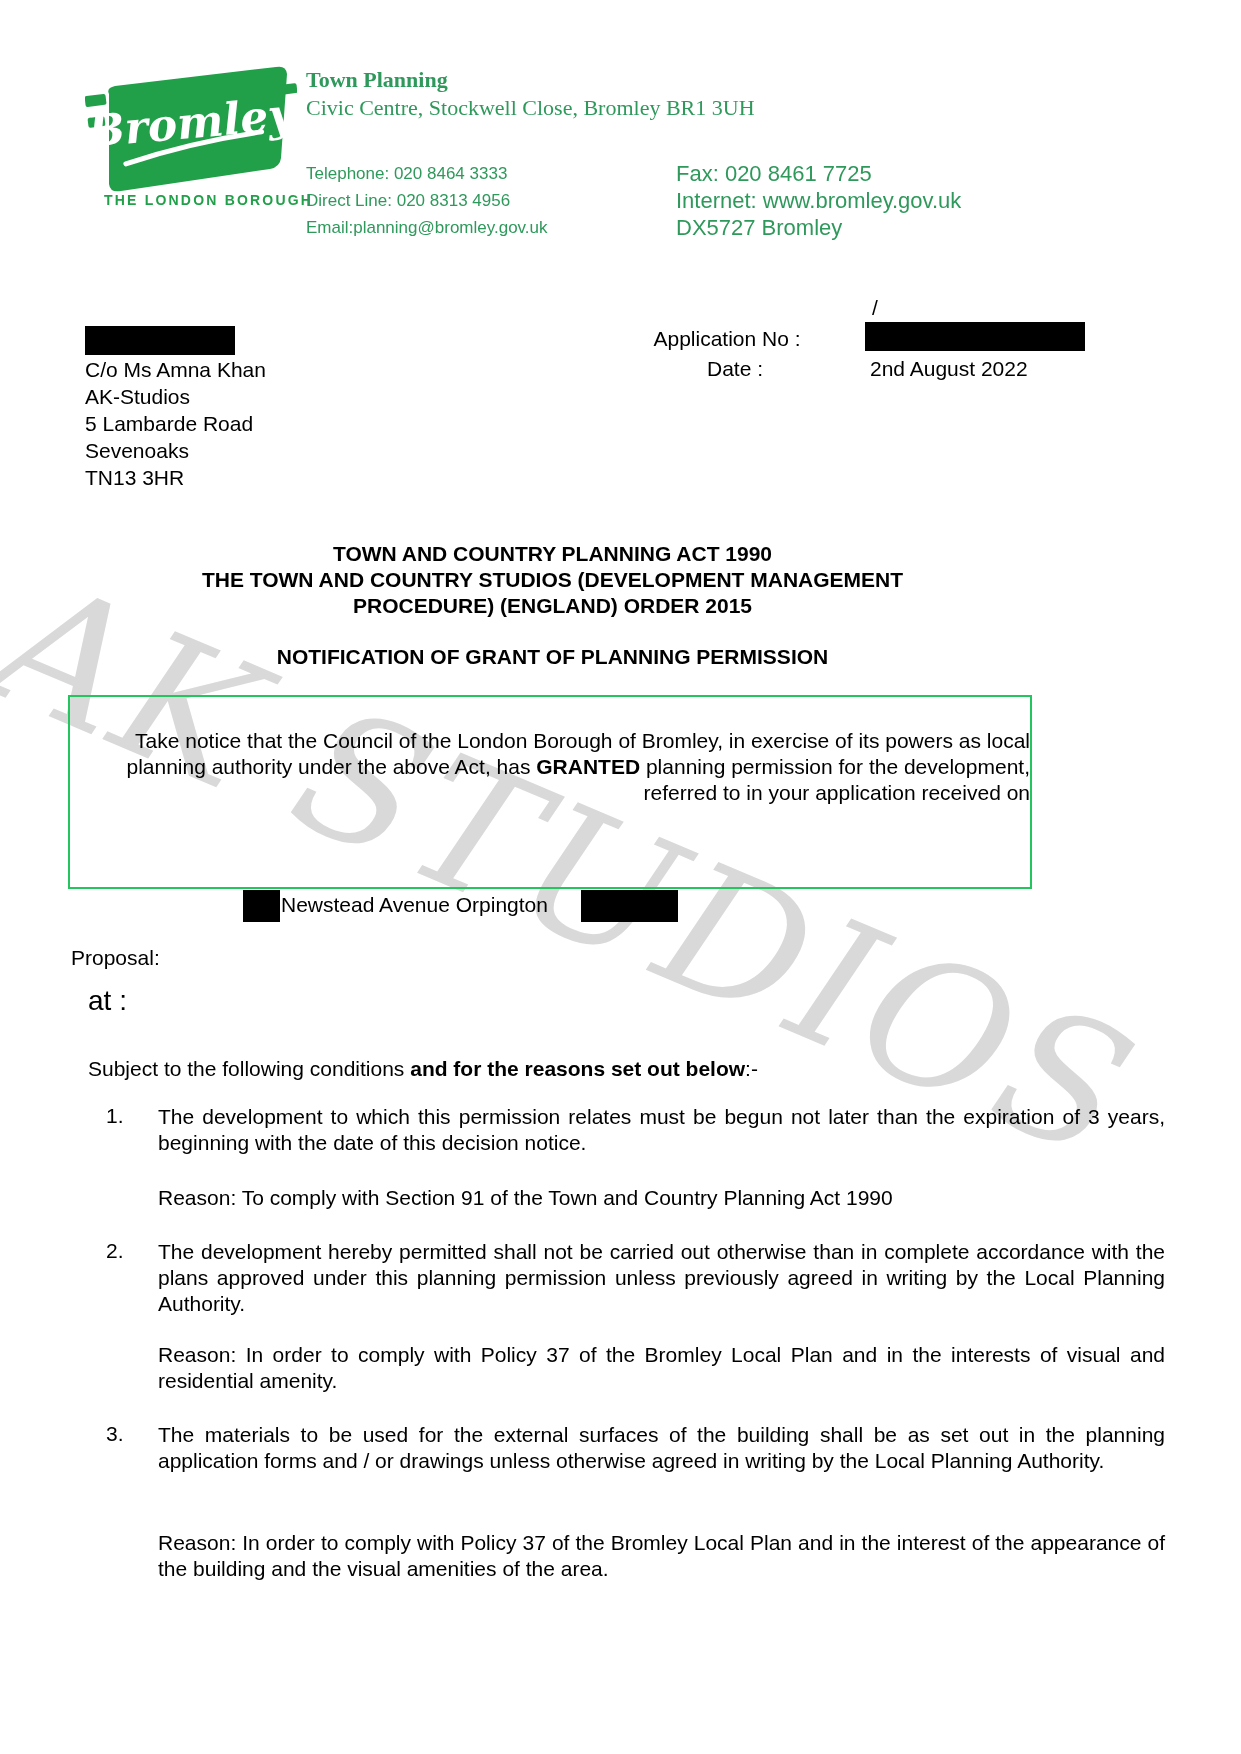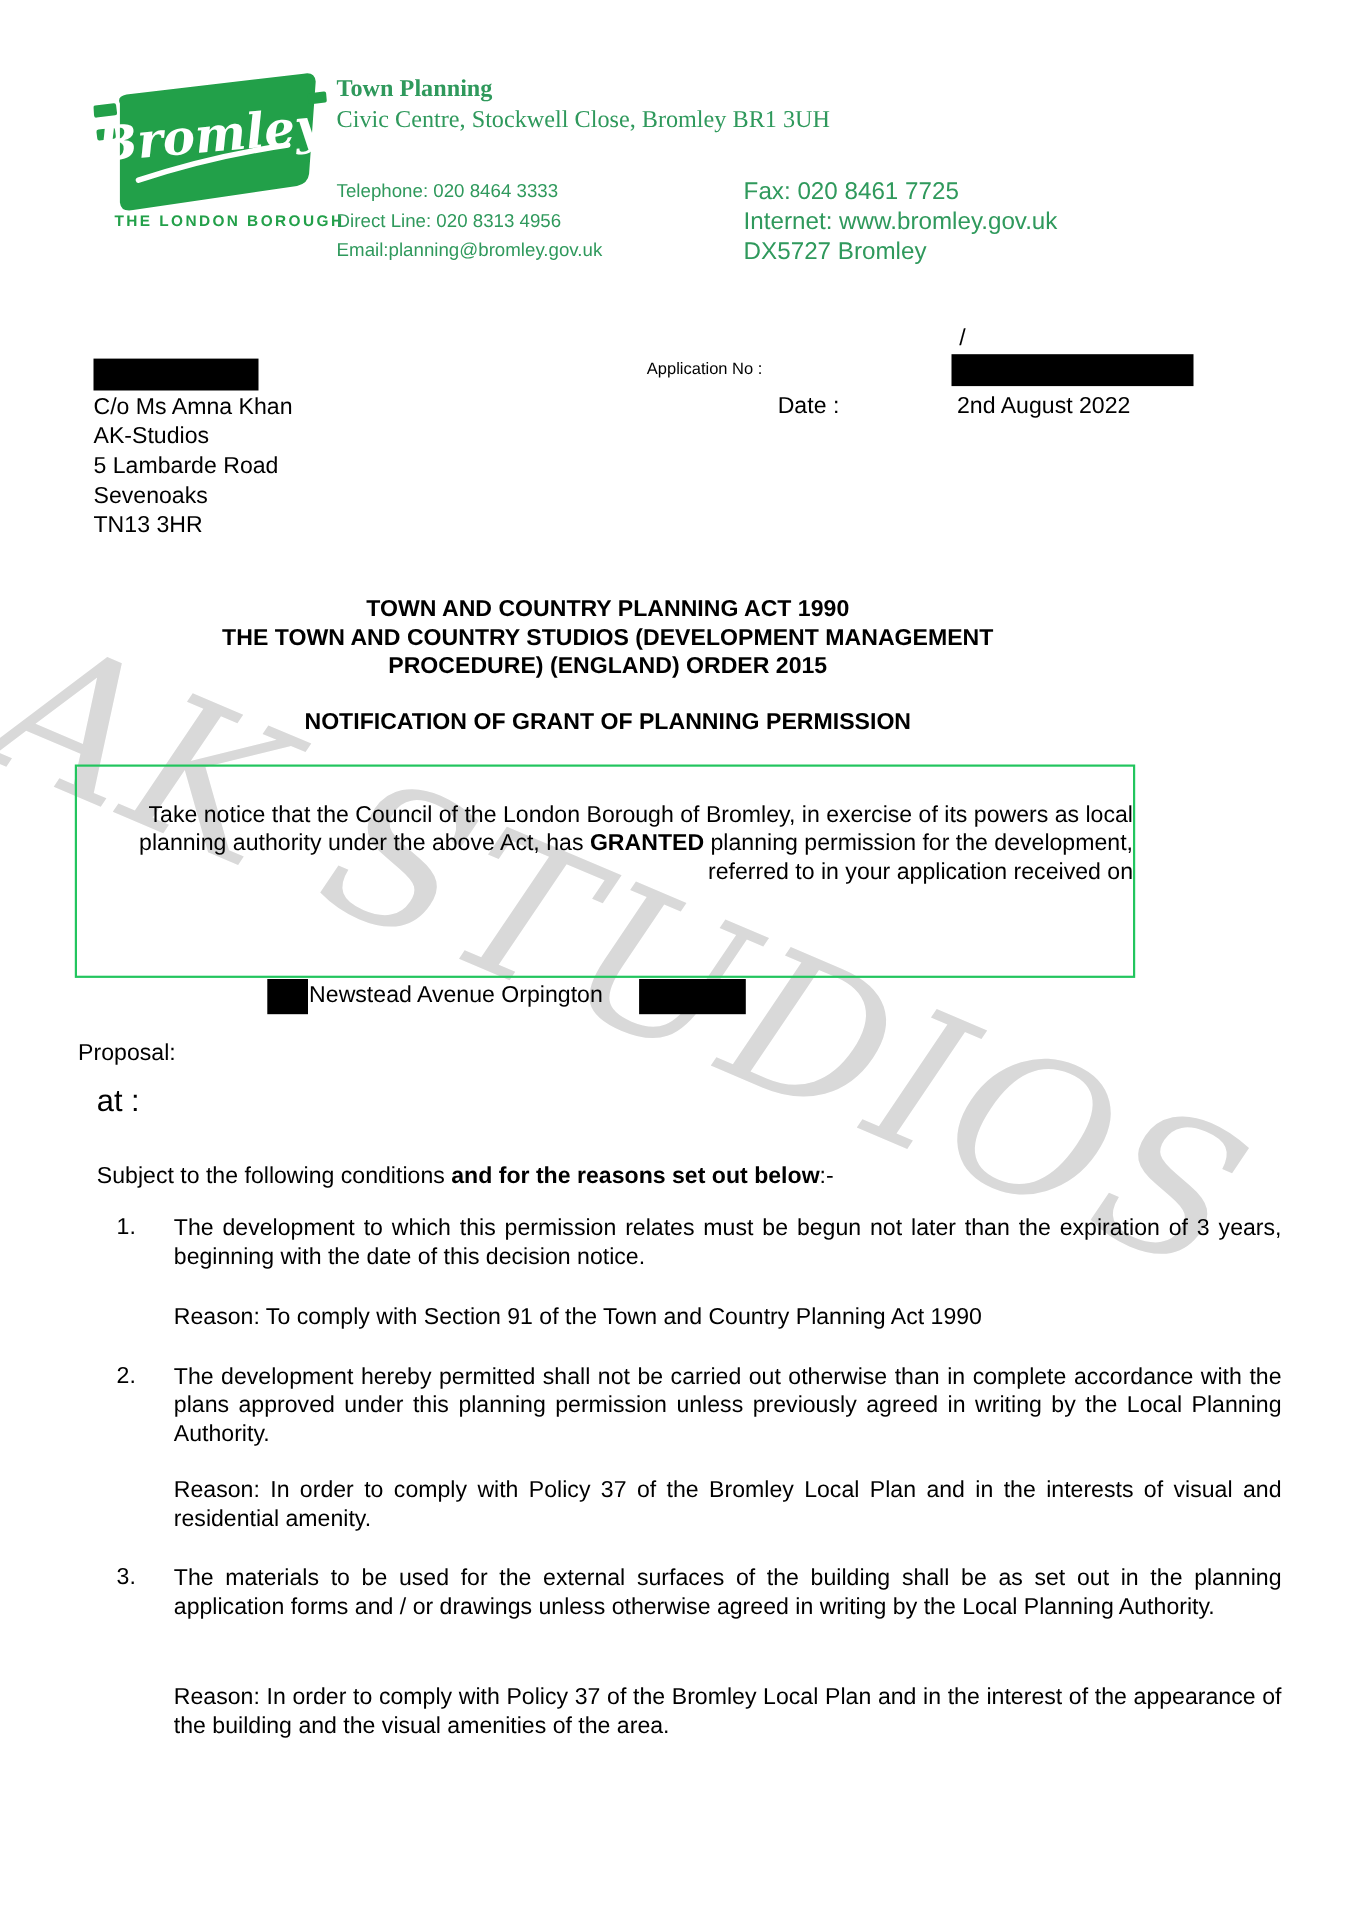--- a/index.html
+++ b/index.html
@@ -37,21 +37,21 @@
   }
   .dept{left:306px;top:66px;font-size:22px;line-height:28px;font-family:Liberation Serif, serif;}
   .dept .t{font-weight:bold;}
   .contact-left{left:306px;top:160px;font-size:17px;line-height:27px;}
   .contact-right{left:676px;top:160px;font-size:22px;line-height:27px;}
   
   .addr-bar{left:85px;top:326px;width:150px;height:29px;background:#000;}
   .recipient{left:85px;top:356px;font-size:21px;line-height:27px;}
   
   .ref-slash{left:872px;top:296px;font-size:21px;}
-  .app-label{left:588px;top:327px;width:230px;text-align:left;font-size:15px;}
+  .app-label{left:612px;top:327px;width:230px;text-align:center;font-size:21px;}
   .app-bar{left:865px;top:322px;width:220px;height:29px;background:#000;}
   .date-label{left:620px;top:357px;width:230px;text-align:center;font-size:21px;}
   .date-value{left:870px;top:357px;font-size:21px;}
   
   .act-title{left:70px;top:541px;width:965px;text-align:center;
     font-size:21px;font-weight:bold;line-height:26px;}
   .notif-title{left:70px;top:645px;width:965px;text-align:center;
     font-size:21px;font-weight:bold;}
   
   .notice-box{

